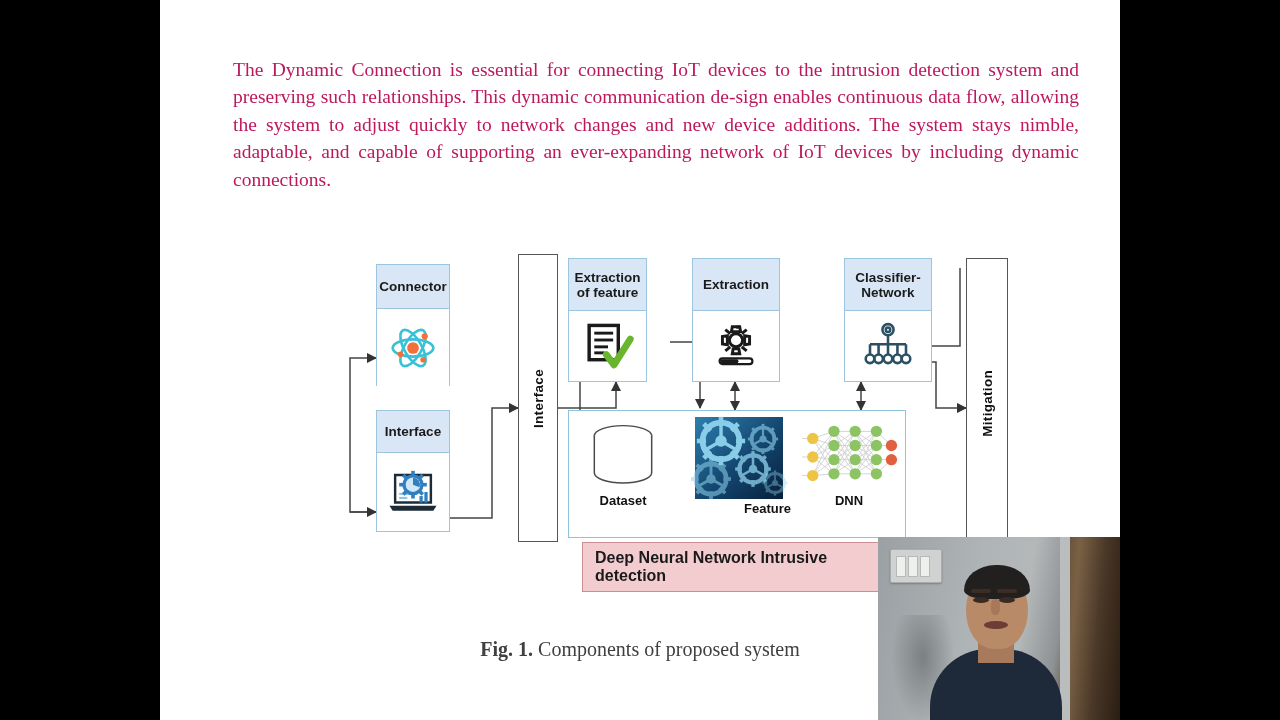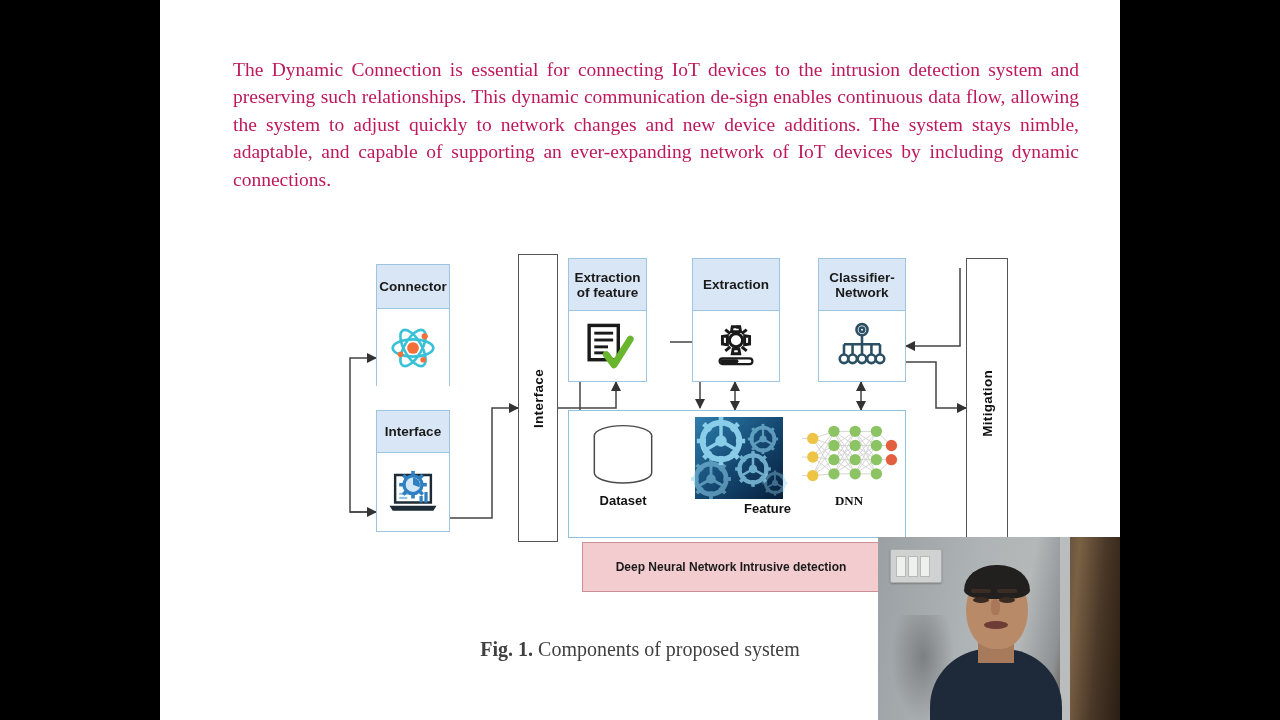--- a/index.html
+++ b/index.html
@@ -43,21 +43,21 @@
   .vbox span{writing-mode:vertical-rl;transform:rotate(180deg);
              font-family:"Liberation Sans",sans-serif;font-weight:bold;font-size:13.5px;color:#111;
              letter-spacing:.3px;}
 
   
   .container-lb{border:1.6px solid #8fc3dd;background:#fff;}
 
   
   .banner{background:#f3ccd0;border:1px solid #c98f95;
           display:flex;align-items:center;justify-content:center;
-          font-family:"Liberation Sans",sans-serif;font-weight:bold;font-size:12px;color:#1a1a1a;}
+          font-family:"Liberation Sans",sans-serif;font-weight:bold;font-size:16px;color:#1a1a1a;padding-left:12px;}
 
   svg{display:block;overflow:visible;}
 
   
   #webcam{position:absolute;left:878px;top:537px;width:242px;height:183px;overflow:hidden;background:#8d9094;}
   #wc-wall{position:absolute;inset:0;background:linear-gradient(100deg,#9aa0a3 0%,#aeb3b5 38%,#b4b8b9 58%,#8e9295 72%,#6d6257 78%,#4a3a2c 86%,#2b1f15 100%);}
   #wc-door{position:absolute;right:0;top:0;width:58px;height:183px;
            background:linear-gradient(95deg,#5e4a36 0%,#7a6145 25%,#4a3828 60%,#2a1d12 100%);}
   #wc-doorframe{position:absolute;right:50px;top:0;width:10px;height:183px;background:#b9bdbe;}
   #wc-switch{position:absolute;left:12px;top:12px;width:50px;height:32px;background:#cfd2d0;
@@ -208,21 +208,21 @@
               <path d="M11.5,17.5 v9 l6,1 v-11 z"></path>
               <path d="M44.5,17.5 v9 l-6,1 v-11 z"></path>
               <path d="M15,9 l6,5 M41,9 l-6,5 M15,35 l6,-5 M41,35 l-6,-5"></path>
             </g>
             <rect x="8" y="44" width="40" height="7" rx="3.5" fill="#fff" stroke="#1a1a1a" stroke-width="2.6"></rect>
             <rect x="9" y="45" width="22" height="5" rx="2.5" fill="#1a1a1a"></rect>
           </svg>
         </div>
       </div>
 
-      <div class="box card" style="left:478px;top:8px;width:88px;height:124px;">
+      <div class="box card" style="left:504px;top:8px;width:88px;height:124px;">
         <div class="hd" style="height:52px;white-space:pre-line;">Classifier-
 Network</div>
         <div class="bd" style="height:70px;">
           <svg width="52" height="48" viewBox="0 0 60 56">
             <g fill="none" stroke="#2b4f63" stroke-width="3">
               <circle cx="30" cy="9" r="6.5"></circle>
               <circle cx="30" cy="9" r="2.6"></circle>
               <line x1="30" y1="16" x2="30" y2="26"></line>
               <line x1="9" y1="26" x2="51" y2="26"></line>
               <line x1="9" y1="26" x2="9" y2="38"></line>
@@ -336,21 +336,21 @@
               <circle cx="86" cy="14" r="6.4"></circle>
                 <circle cx="86" cy="30" r="6.4"></circle>
               <circle cx="86" cy="46" r="6.4"></circle>
                 <circle cx="86" cy="62" r="6.4"></circle>
             </g>
             <g fill="#e2603f">
               <circle cx="103" cy="30" r="6.4"></circle>
               <circle cx="103" cy="46" r="6.4"></circle>
             </g>
           </svg>
-          <div style="text-align:center;margin-top:-2px;font-family:Liberation Serif, serif;font-weight:bold;font-size:13px;color:#111;">DNN</div>
+          <div style="text-align:center;margin-top:-2px;font-family:Liberation Sans, sans-serif;font-weight:bold;font-size:13px;color:#111;">DNN</div>
         </div>
       </div>
 
       <div class="box banner" style="left:242px;top:292px;width:298px;height:50px;">
         <span>Deep Neural Network Intrusive detection</span>
       </div>
 
     </div>
 
     <div id="caption">

